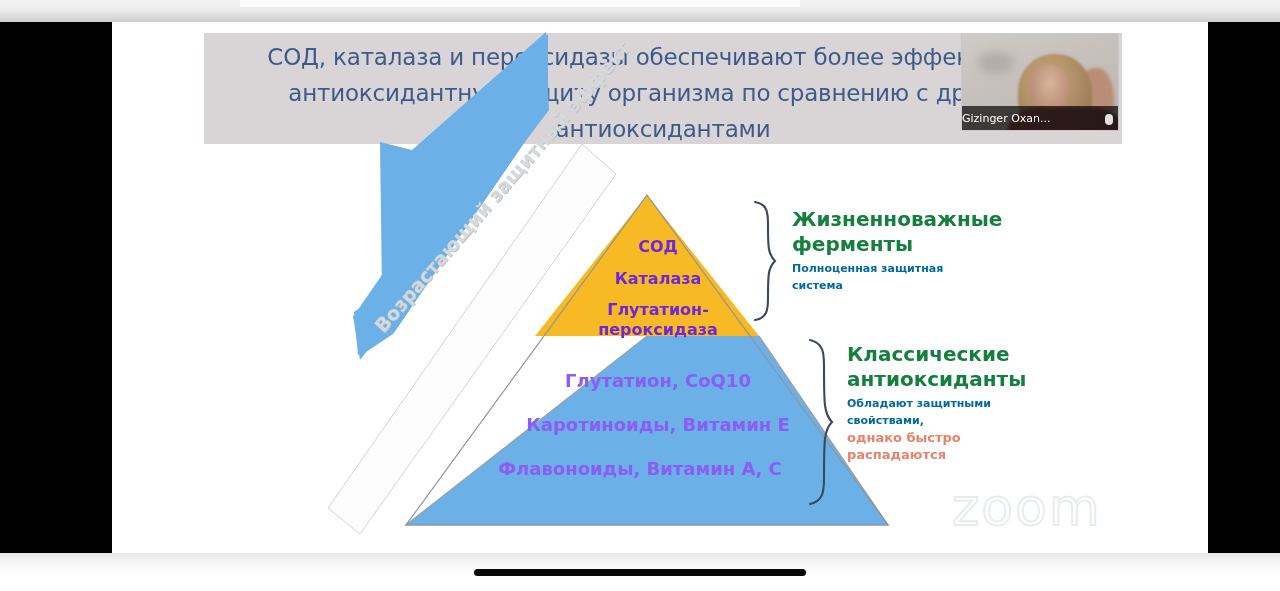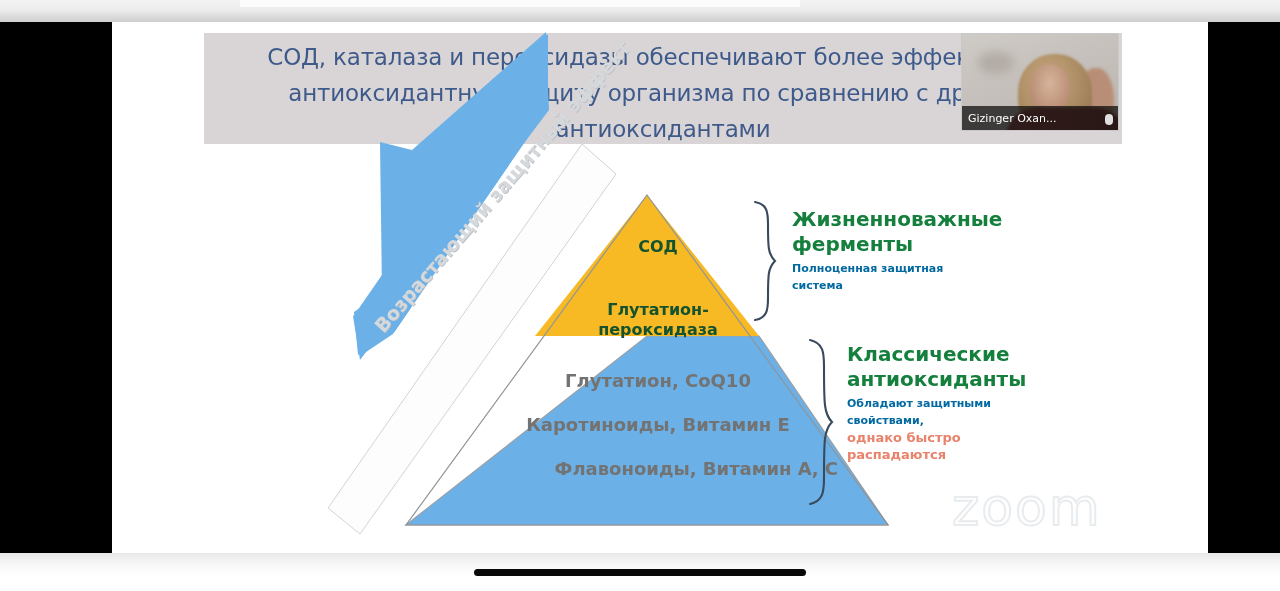--- a/index.html
+++ b/index.html
@@ -132,26 +132,26 @@
 
   
   .tier-label {
     position: absolute;
     text-align: center;
     font-family: "DejaVu Sans", sans-serif;
     font-weight: bold;
     white-space: pre-line;
   }
   .tier-top {
-    color: #14532d;
+    color: #6d28d9;
     font-size: 16px;
     line-height: 20px;
   }
   .tier-bottom {
-    color: #737373;
+    color: #8b5cf6;
     font-size: 18px;
     line-height: 22px;
   }
 
   
   .arrow-label {
     position: absolute;
     left: 258px; top: 300px;
     transform-origin: 0 0;
     transform: rotate(-49deg);
@@ -213,21 +213,20 @@
   .vt-namebar {
     position: absolute; left: 0; bottom: 0;
     width: 100%; height: 24px;
     background: rgba(10,10,10,0.72);
     display: flex; align-items: center;
   }
   .vt-name {
     color: #ffffff;
     font-size: 11px;
     font-family: "DejaVu Sans", sans-serif;
-    padding-left: 6px;
     white-space: nowrap;
   }
   .vt-mic {
     position: absolute; right: 5px; bottom: 5px;
     width: 8px; height: 11px;
     background: #e0e0e0;
     border-radius: 4px;
   }
 </style>
 </head>
@@ -271,26 +270,27 @@
       <path d="M643,180 C655,182 656,190 656,202 C656,225 656,232 663,239
                C656,246 656,253 656,276 C656,288 655,296 643,298" fill="none" stroke="#3a4a5e" stroke-width="2.1" stroke-linecap="round"></path>
 
       <path d="M698,318 C711,321 712,330 712,344 C712,382 712,392 720,400
                C712,408 712,418 712,456 C712,470 711,479 698,482" fill="none" stroke="#3a4a5e" stroke-width="2.1" stroke-linecap="round"></path>
     </svg>
 
     <div class="arrow-label">Возрастающий защитный эффект</div>
 
     <div class="tier-label tier-top" style="left:466px; top:215px; width:160px;">СОД</div>
+    <div class="tier-label tier-top" style="left:466px; top:247px; width:160px;">Каталаза</div>
     <div class="tier-label tier-top" style="left:456px; top:278px; width:180px;">Глутатион-
 пероксидаза</div>
 
     <div class="tier-label tier-bottom" style="left:406px; top:348px; width:280px;">Глутатион, CoQ10</div>
     <div class="tier-label tier-bottom" style="left:376px; top:392px; width:340px;">Каротиноиды, Витамин Е</div>
-    <div class="tier-label tier-bottom" style="left:366px; top:436px; width:360px;text-align:right;">Флавоноиды, Витамин А, С</div>
+    <div class="tier-label tier-bottom" style="left:348px; top:436px; width:360px;">Флавоноиды, Витамин А, С</div>
 
     <div class="ann ann-enzymes">
       <div class="ann-head">Жизненноважные
 ферменты</div>
       <div class="ann-sub">Полноценная защитная
 система</div>
     </div>
 
     <div class="ann ann-classic">
       <div class="ann-head">Классические

